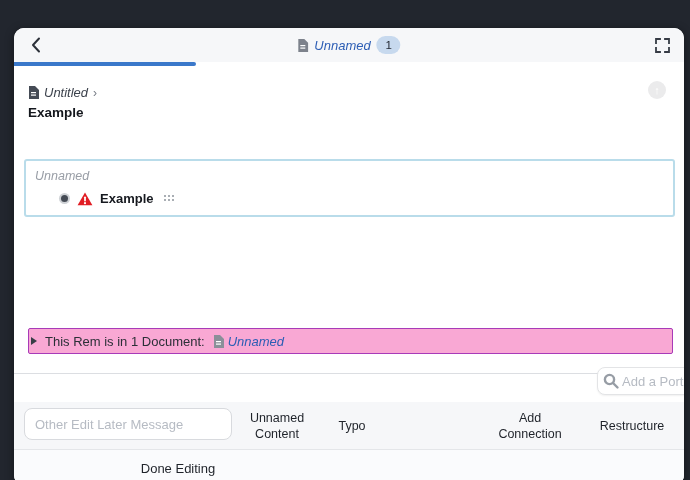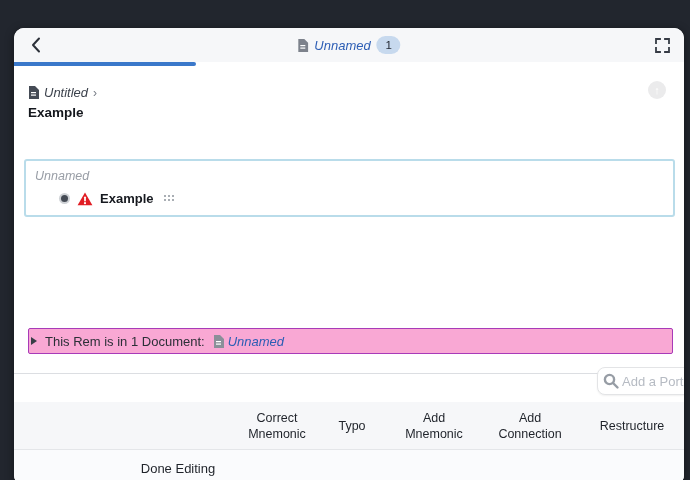--- a/index.html
+++ b/index.html
@@ -193,23 +193,23 @@
     <span>
       <svg width="18" height="18" viewBox="0 0 18 18" fill="none" stroke="#979da5" stroke-width="2.4">
           <circle cx="7.5" cy="7.5" r="4.6"></circle>
           <line x1="11" y1="11" x2="15.5" y2="15.5" stroke-linecap="round"></line>
         </svg>
     </span>
     <input placeholder="Add a Portal" style="">
   </div>
 
   <div class="toolbar">
-    <span class="tb-btn" style="left:263px;">Correct Mnemonic</span>
+    <input class="msg-input" placeholder="Other Edit Later Message" style="">
+    <span class="tb-btn" style="left:263px;">Unnamed Content</span>
     <span class="tb-btn" style="left:338px;">Typo</span>
-    <span class="tb-btn" style="left:420px;">Add Mnemonic</span>
     <span class="tb-btn" style="left:516px;">Add Connection</span>
     <span class="tb-btn" style="left:618px;max-width:110px;">Restructure</span>
   </div>
 
   <div class="bottombar">
     <span class="bb-btn" style="left:164px;">Done Editing</span>
   </div>
 
 </div>
 

